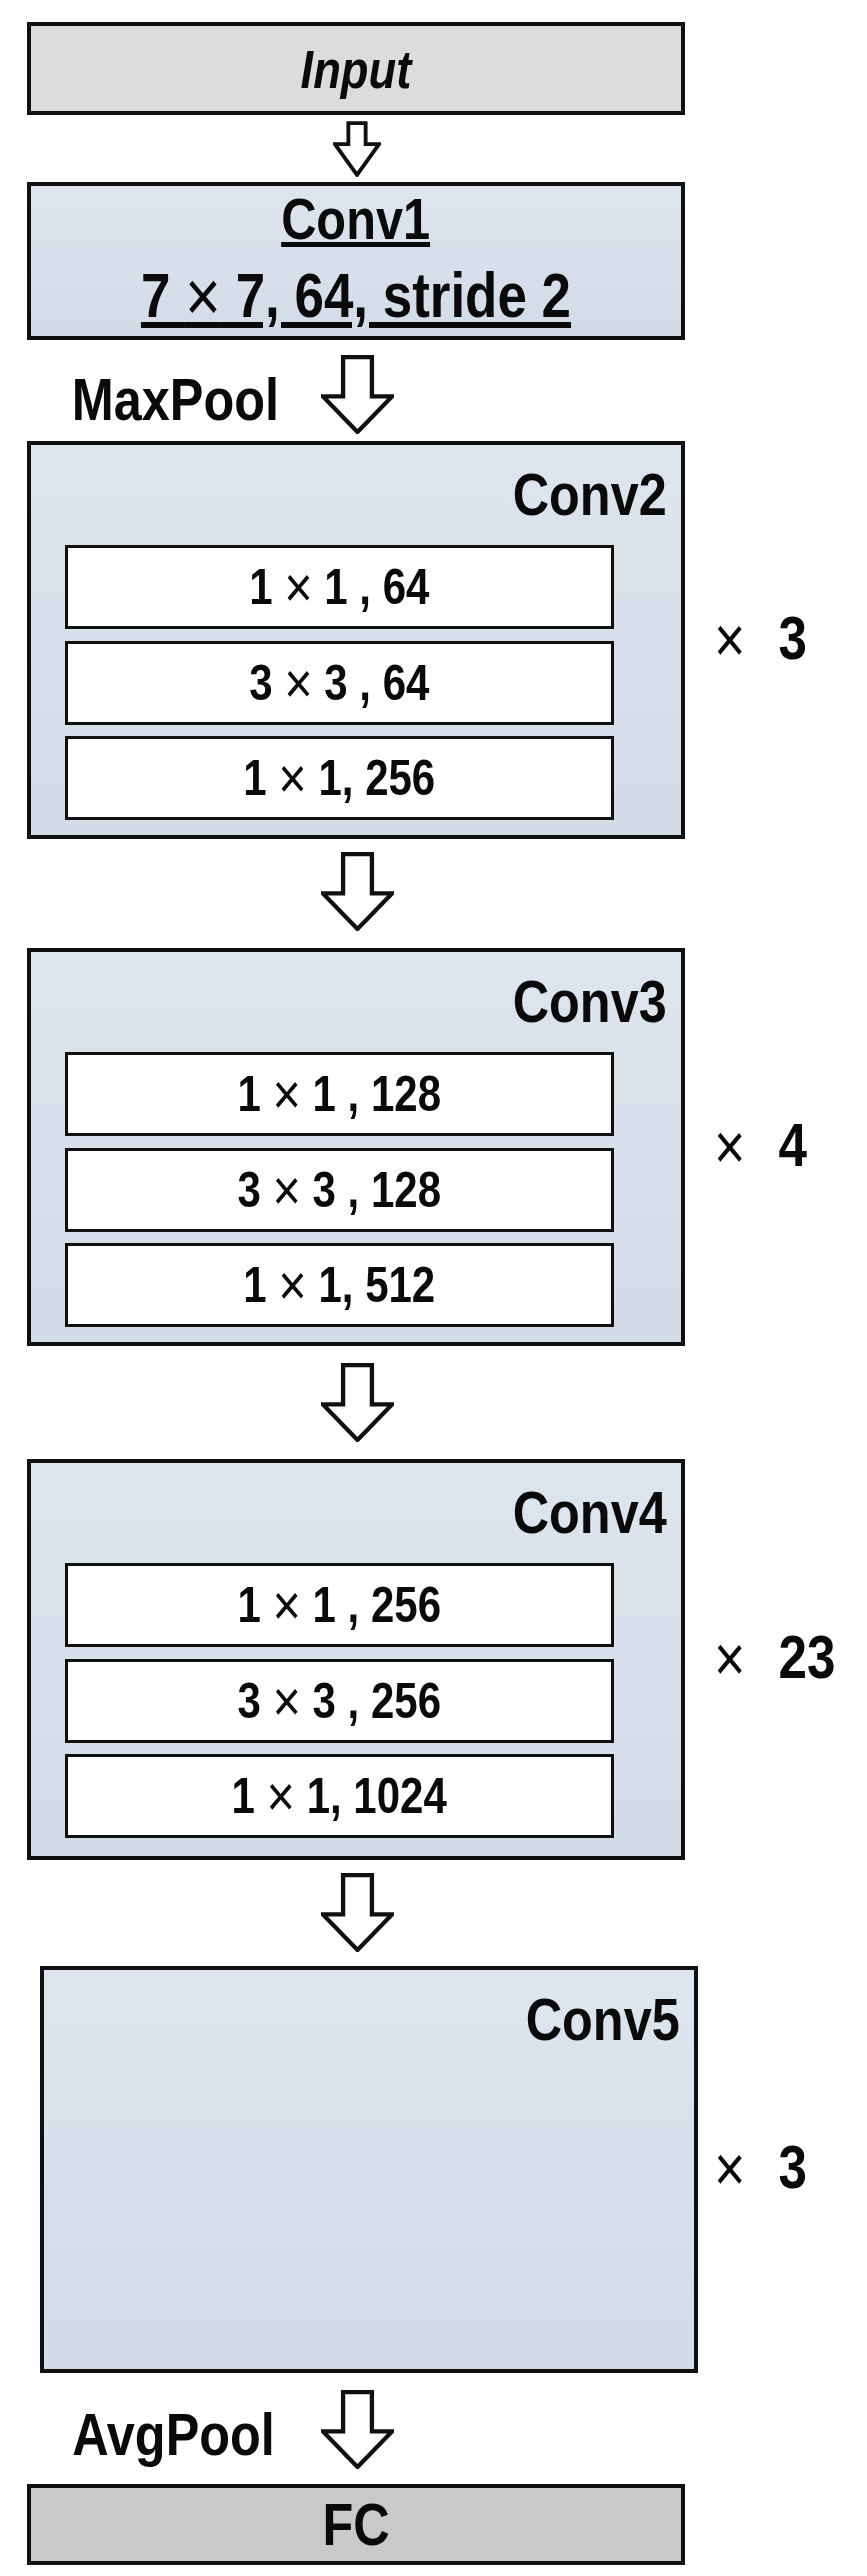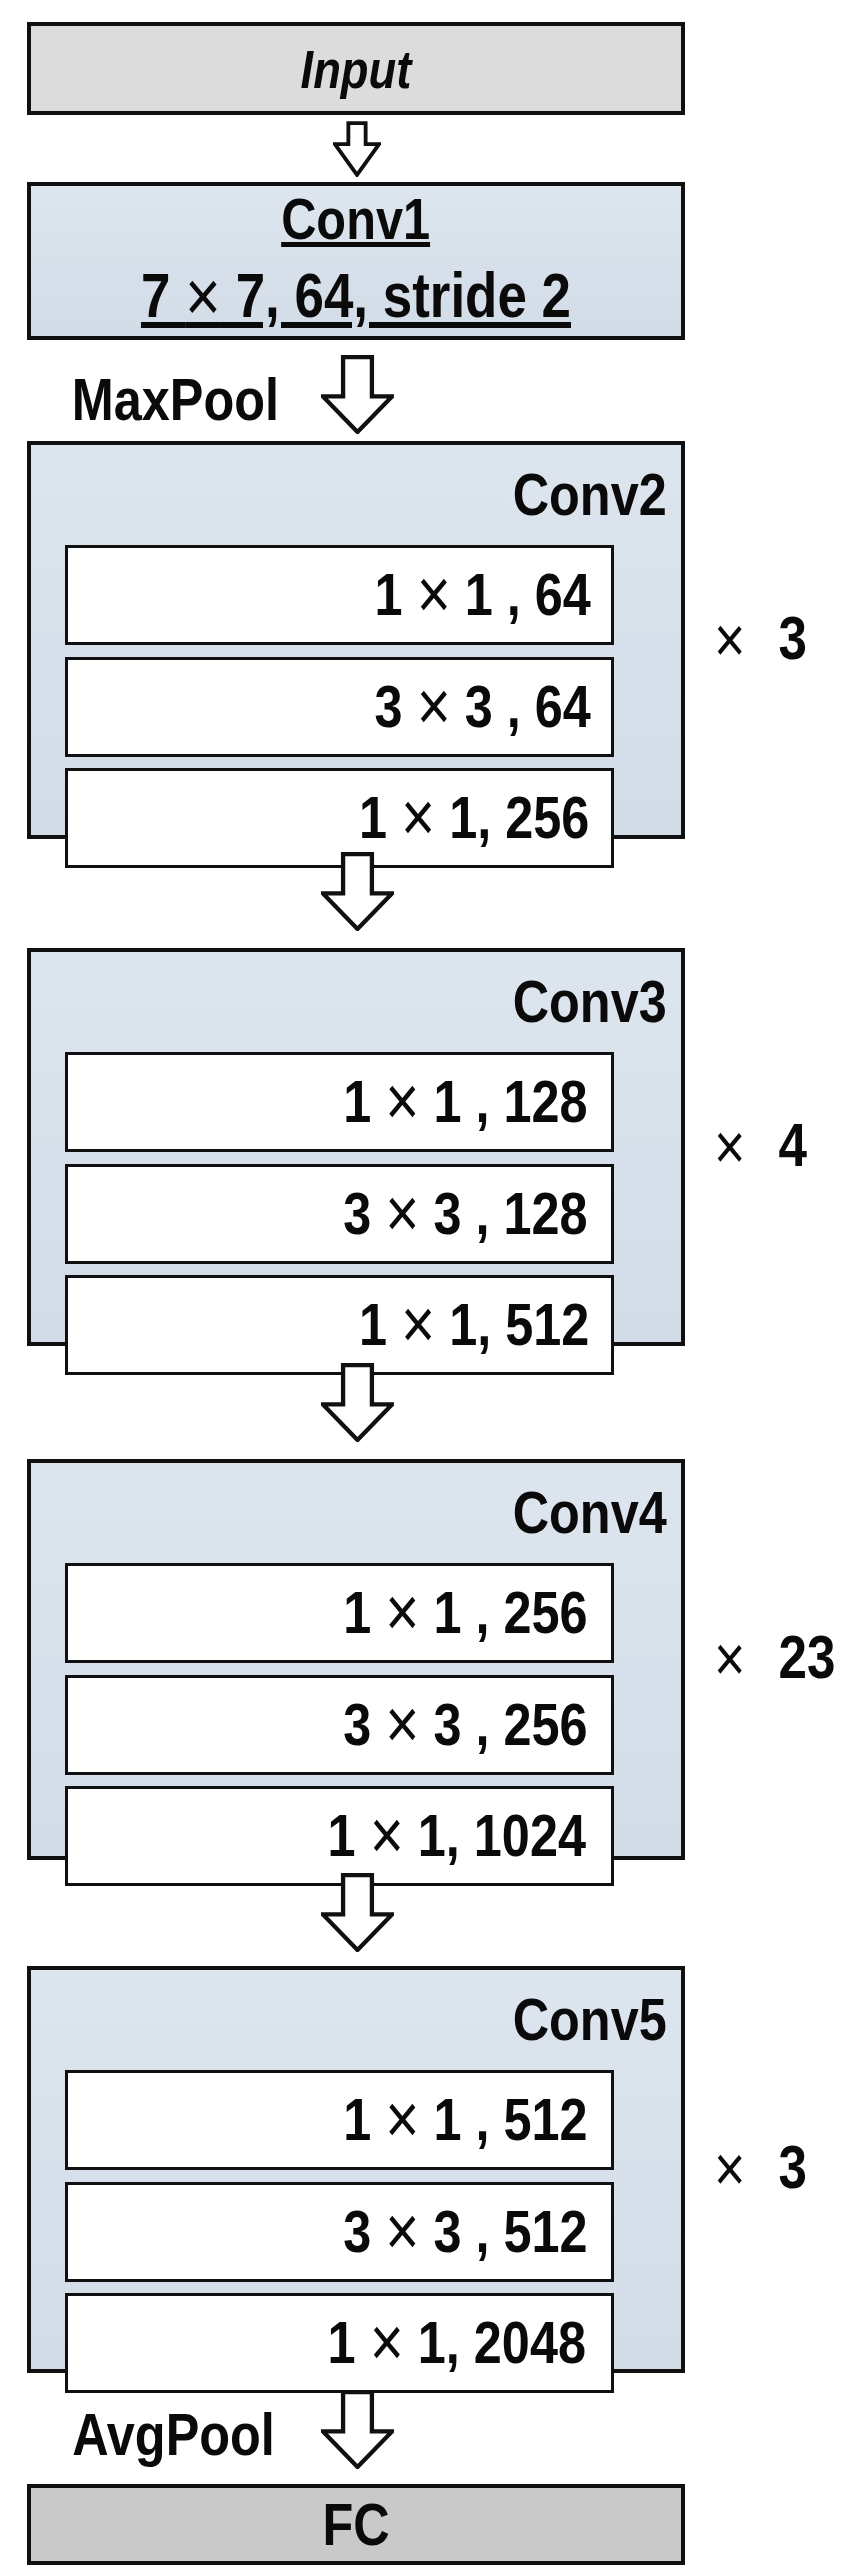--- a/index.html
+++ b/index.html
@@ -75,28 +75,28 @@
   }
   .block .rows {
     position: absolute;
     left: 34px;
     top: 100px;
     width: 549px;
   }
   .row {
     box-sizing: border-box;
     width: 549px;
-    height: 100px;
+    height: 84px;
     margin-bottom: 11.5px;
     background: var(--inner-fill, #ffffff);
     border: 3.8px solid var(--border, #101010);
     display: flex;
     align-items: center;
-    justify-content: flex-end;
-    font-size: 60px;
+    justify-content: center;
+    font-size: 50px;
   }
   .row:last-child { margin-bottom: 0; }
   .repeat {
     position: absolute;
     left: 714px;
     width: 154px;
     display: flex;
     align-items: center;
     justify-content: flex-start;
     font-size: 61px;
@@ -211,33 +211,22 @@
   <div class="repeat" style="top:1459px;height:401px;">
     <span class="t"><span class="x">×</span> 23</span>
   </div>
 
   <div class="arrow" style="left:321px;top:1873px;">
     <svg width="73" height="79" viewBox="0 0 76 82">
       <path d="M23 2 H53 V43 H74 L38 80 L2 43 H23 Z" fill="#ffffff" stroke="#101010" stroke-width="4.5" stroke-linejoin="miter"></path>
     </svg>
   </div>
 
-  <div class="box convfill block" style="top:1966px;height:407px;">
+  <div class="box convfill block" style="top:1966px;height:407px;margin-left:13px;">
     <div class="conv-title"><span class="t">Conv5</span></div>
-    <div class="rows">
-      <div class="row">
-          <span class="t">1 <span class="x">×</span> 1 , 512</span>
-        </div>
-      <div class="row">
-          <span class="t">3 <span class="x">×</span> 3 , 512</span>
-        </div>
-      <div class="row">
-          <span class="t">1 <span class="x">×</span> 1, 2048</span>
-        </div>
-    </div>
   </div>
   <div class="repeat" style="top:1966px;height:407px;">
     <span class="t"><span class="x">×</span> 3</span>
   </div>
 
   <div class="pool-label" style="left:35px;top:2394px;width:278px;">
     <span class="t">AvgPool</span>
   </div>
   <div class="arrow" style="left:321px;top:2390px;">
     <svg width="73" height="79" viewBox="0 0 76 82">

